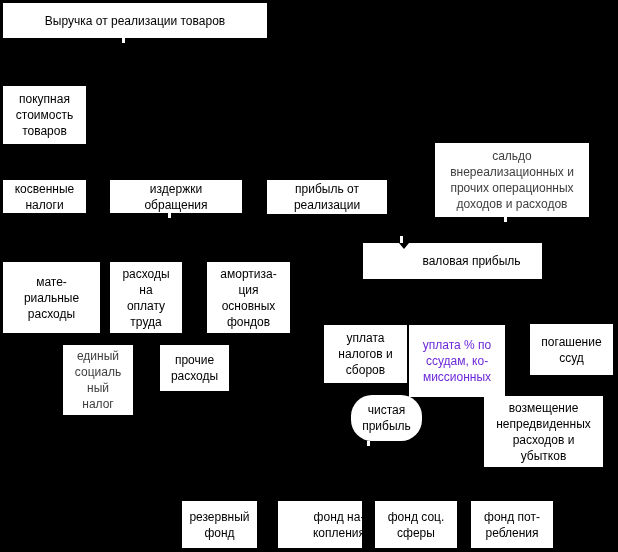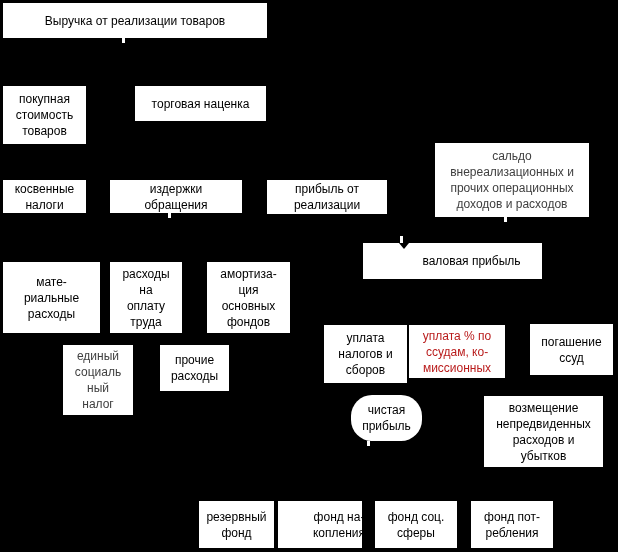--- a/index.html
+++ b/index.html
@@ -43,21 +43,20 @@
   }
 </style>
 </head>
 <body>
 
 <div id="canvas" style="background: rgb(0, 0, 0);">
     <div class="diagram-box" style="left: 3px; top: 3px; width: 264px; height: 35px; background: rgb(255, 255, 255); color: rgb(0, 0, 0);"><span>Выручка от реализации товаров</span></div>
     <div class="diagram-box" style="left: 3px; top: 86px; width: 83px; height: 58px; background: rgb(255, 255, 255); color: rgb(0, 0, 0);"><span>покупная
 стоимость
 товаров</span></div>
-    <div class="diagram-box" style="left: 135px; top: 86px; width: 131px; height: 35px; background: rgb(255, 255, 255); color: rgb(0, 0, 0);"><span>торговая наценка</span></div>
     <div class="diagram-box" style="left: 3px; top: 180px; width: 83px; height: 33px; background: rgb(255, 255, 255); color: #000000;"><span>косвенные
 налоги</span></div>
     <div class="diagram-box" style="left: 110px; top: 180px; width: 132px; height: 33px; background: rgb(255, 255, 255); color: rgb(0, 0, 0);"><span>издержки
 обращения</span></div>
     <div class="diagram-box" style="left: 267px; top: 180px; width: 120px; height: 34px; background: rgb(255, 255, 255); color: rgb(0, 0, 0);"><span>прибыль от
 реализации</span></div>
     <div class="diagram-box" style="left: 435px; top: 143px; width: 154px; height: 74px; background: rgb(255, 255, 255); color: #404040;"><span>сальдо
 внереализационных и
 прочих операционных
 доходов и расходов</span></div>
@@ -75,32 +74,32 @@
 фондов</span></div>
     <div class="diagram-box" style="left: 63px; top: 345px; width: 70px; height: 70px; background: rgb(255, 255, 255); color: #404040;"><span>единый
 социаль
 ный
 налог</span></div>
     <div class="diagram-box" style="left: 160px; top: 345px; width: 69px; height: 46px; background: rgb(255, 255, 255); color: rgb(0, 0, 0);"><span>прочие
 расходы</span></div>
     <div class="diagram-box" style="left: 303px; top: 325px; width: 83px; height: 58px; background: rgb(255, 255, 255); color: rgb(0, 0, 0); margin-left: 21px;"><span>уплата
 налогов и
 сборов</span></div>
-    <div class="diagram-box" style="left: 409px; top: 325px; width: 96px; height: 53px; background: rgb(255, 255, 255); color: #b91c1c;"><span>уплата % по
+    <div class="diagram-box" style="left: 409px; top: 325px; width: 96px; height: 72px; background: rgb(255, 255, 255); color: #6d28d9;"><span>уплата % по
 ссудам, ко-
 миссионных</span></div>
     <div class="diagram-box" style="left: 530px; top: 324px; width: 83px; height: 51px; background: rgb(255, 255, 255); color: rgb(0, 0, 0);"><span>погашение
 ссуд</span></div>
     <div class="diagram-box" style="left: 351px; top: 395px; width: 71px; height: 46px; background: rgb(255, 255, 255); color: rgb(0, 0, 0); border-radius: 21px;"><span>чистая
 прибыль</span></div>
     <div class="diagram-box" style="left: 484px; top: 396px; width: 119px; height: 71px; background: rgb(255, 255, 255); color: rgb(0, 0, 0);"><span>возмещение
 непредвиденных
 расходов и
 убытков</span></div>
-    <div class="diagram-box" style="left: 199px; top: 501px; width: 75px; height: 47px; background: rgb(255, 255, 255); color: rgb(0, 0, 0);"><span>резервный
+    <div class="diagram-box" style="left: 182px; top: 501px; width: 75px; height: 47px; background: rgb(255, 255, 255); color: rgb(0, 0, 0);"><span>резервный
 фонд</span></div>
     <div class="diagram-box" style="left: 278px; top: 501px; width: 84px; height: 47px; background: rgb(255, 255, 255); color: rgb(0, 0, 0); padding-left: 40px;"><span>фонд на-
 копления</span></div>
     <div class="diagram-box" style="left: 375px; top: 501px; width: 82px; height: 47px; background: rgb(255, 255, 255); color: rgb(0, 0, 0);"><span>фонд соц.
 сферы</span></div>
     <div class="diagram-box" style="left: 471px; top: 501px; width: 82px; height: 47px; background: rgb(255, 255, 255); color: rgb(0, 0, 0);"><span>фонд пот-
 ребления</span></div>
     <div class="arrow-stub" style="width: 3px; height: 5px; position: absolute; left: 122px; top: 38px;"></div>
     <div class="arrow-stub" style="width: 3px; height: 5px; position: absolute; left: 168px; top: 213px;"></div>
     <div class="arrow-stub" style="width: 3px; height: 5px; position: absolute; left: 504px; top: 217px;"></div>

